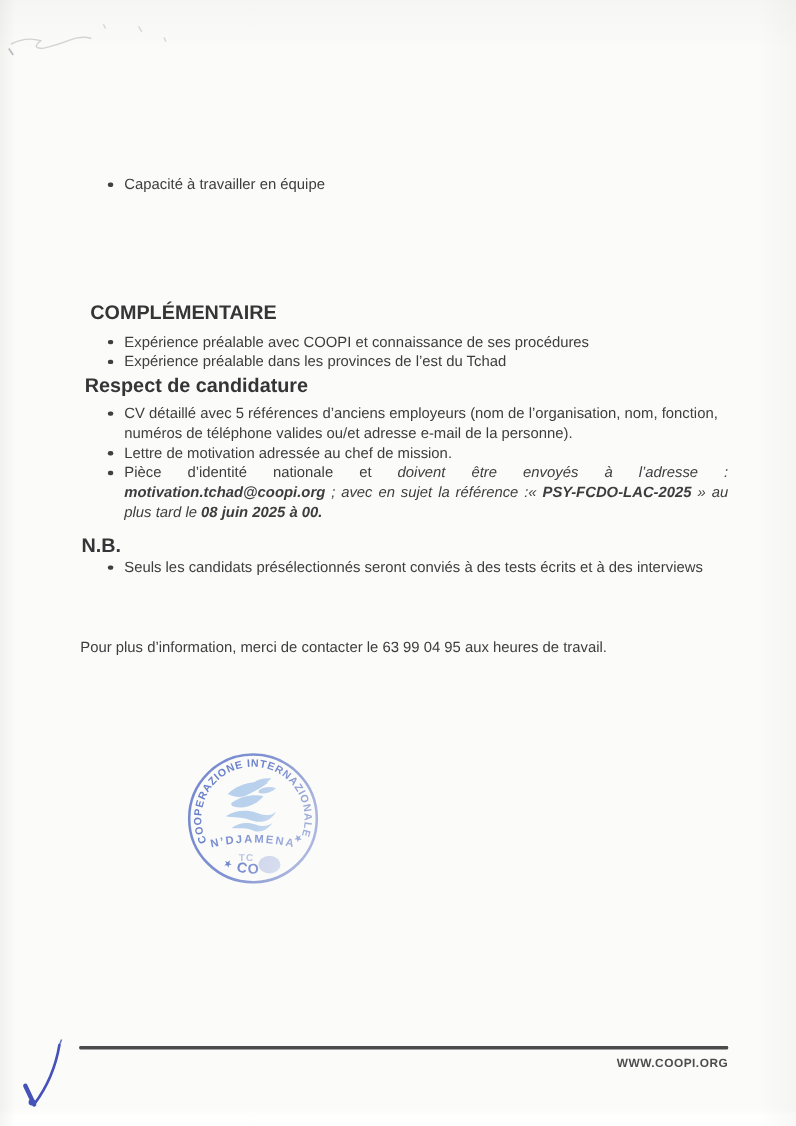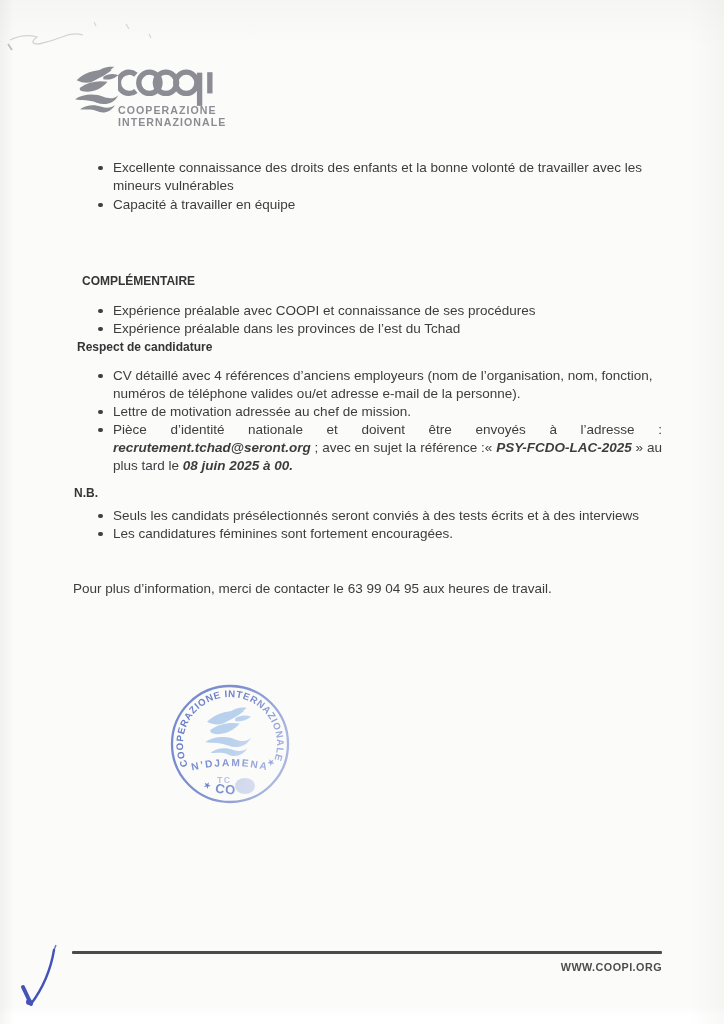--- a/index.html
+++ b/index.html
@@ -9,30 +9,30 @@
     background-image:
       linear-gradient(180deg, rgba(80,80,70,0.03), rgba(0,0,0,0) 46px),
       linear-gradient(90deg, rgba(110,110,100,0.07) 0, rgba(0,0,0,0) 14px),
       linear-gradient(270deg, rgba(130,130,120,0.05) 0, rgba(0,0,0,0) 34px),
       linear-gradient(0deg, rgba(255,255,255,0.9) 0, rgba(255,255,255,0.9) 10px, rgba(0,0,0,0) 16px);
     font-family:"Liberation Sans","DejaVu Sans",sans-serif;
     color:#3d3d3f;
   }
   .abs{position:absolute;}
   .body-text{font-size:13.5px;line-height:18px;color:#3d3d3f;}
-  .heading{font-size:12px;font-weight:bold;color:#353537;}
+  .heading{font-size:18px;font-weight:bold;color:#353537;}
   ul.doc-list{list-style:none;margin:0;padding:0;width:570px;}
   ul.doc-list li{position:relative;padding-left:21px;margin:0 0 1px 0;}
   ul.doc-list li::before{
     content:"";position:absolute;left:6px;top:6.6px;
     width:4.6px;height:4.6px;border-radius:50%;background:#3f3f41;
   }
   ul.tight li{margin-bottom:0;}
   .just-line{text-align:justify;text-align-last:justify;}
-  .it{}
+  .it{font-style:italic;}
   .bi{font-style:italic;font-weight:bold;}
   .logo-sub{font-size:10.6px;font-weight:bold;letter-spacing:1.05px;color:#8c8c94;line-height:12.5px;}
   .rule{position:absolute;left:72px;top:951px;width:590px;height:2.6px;background:#4b4b4d;border-radius:1px;}
   .footer-url{position:absolute;right:62px;top:961px;font-size:10.8px;font-weight:bold;letter-spacing:.45px;color:#4d4d4f;}
   .stamp-wrap{
     position:absolute;left:170px;top:684px;width:120px;height:120px;opacity:.95;
   }
 </style>
 </head>
 <body>
@@ -51,70 +51,51 @@
       </g>
     </defs>
   </svg>
 
   <svg class="abs" style="left:6px;top:10px;opacity:.75" width="170" height="46" viewBox="0 0 170 46">
     <path d="M4 30 q 14 -7 27 -3 q -9 7 2 7 q 13 -3 23 -7 q 11 -5 21 -2" fill="none" stroke="#c6c6c9" stroke-width="1.3"></path>
     <path d="M120 14 l 3 5 M 143 24 l 2 4 M 88 12 l 2 4" fill="none" stroke="#c9c9cc" stroke-width="1.2"></path>
     <path d="M2 34 l 4 6" fill="none" stroke="#a8a8ad" stroke-width="1.6"></path>
   </svg>
 
-  <div class="abs" style="left:70px;top:58px;width:200px;height:70px">
-    <svg class="abs" style="left:0;top:3px" width="50" height="60" viewBox="0 0 60 62">
-      <use href="#birdsym" fill="#8c8c94"></use>
-    </svg>
-    <svg class="abs" style="left:48px;top:6px" width="96" height="45" viewBox="0 0 104 48">
-      <g fill="none" stroke="#8c8c94" stroke-width="5.8">
-        <path d="M 19.4 11.2 A 11.5 11.5 0 1 0 19.4 28.8"></path>
-        <circle cx="34" cy="20" r="11.5"></circle>
-        <circle cx="52" cy="20" r="11.5"></circle>
-        <circle cx="74" cy="20" r="11.5"></circle>
-        <line x1="88.4" y1="9" x2="88.4" y2="45"></line>
-        <line x1="99.5" y1="8.5" x2="99.5" y2="31.5"></line>
-      </g>
-    </svg>
-    <div class="abs logo-sub" style="left:48px;top:46px">COOPERAZIONE</div>
-    <div class="abs logo-sub" style="left:48px;top:58px">INTERNAZIONALE</div>
-  </div>
 
   <ul class="abs doc-list body-text" style="left:92px;top:159px">
-    <li>Excellente connaissance des droits des enfants et la bonne volonté de travailler avec les mineurs vulnérables</li>
     <li>Capacité à travailler en équipe</li>
   </ul>
 
   <div class="abs heading" style="left:82px;top:274px">COMPLÉMENTAIRE</div>
   <ul class="abs doc-list tight body-text" style="left:92px;top:302px">
     <li>Expérience préalable avec COOPI et connaissance de ses procédures</li>
     <li>Expérience préalable dans les provinces de l’est du Tchad</li>
   </ul>
 
   <div class="abs heading" style="left:77px;top:340px">Respect de candidature</div>
   <ul class="abs doc-list tight body-text" style="left:92px;top:367px">
-    <li>CV détaillé avec 4 références d’anciens employeurs (nom de l’organisation, nom, fonction, numéros de téléphone valides ou/et adresse e-mail de la personne).</li>
+    <li>CV détaillé avec 5 références d’anciens employeurs (nom de l’organisation, nom, fonction, numéros de téléphone valides ou/et adresse e-mail de la personne).</li>
     <li>Lettre de motivation adressée au chef de mission.</li>
     <li>
       <div class="just-line">
         <span>Pièce d’identité nationale et </span><span class="it">doivent être envoyés à l’adresse :</span>
       </div>
       <div class="just-line">
-        <span class="bi">recrutement.tchad@seront.org</span><span class="it"> ; avec en sujet la référence :« </span><span class="bi">PSY-FCDO-LAC-2025</span><span class="it"> » au</span>
+        <span class="bi">motivation.tchad@coopi.org</span><span class="it"> ; avec en sujet la référence :« </span><span class="bi">PSY-FCDO-LAC-2025</span><span class="it"> » au</span>
       </div>
       <div>
         <span class="it">plus tard le </span><span class="bi">08 juin 2025 à 00.</span>
       </div>
     </li>
   </ul>
 
   <div class="abs heading" style="left:74px;top:486px">N.B.</div>
   <ul class="abs doc-list tight body-text" style="left:92px;top:507px">
     <li>Seuls les candidats présélectionnés seront conviés à des tests écrits et à des interviews</li>
-    <li>Les candidatures féminines sont fortement encouragées.</li>
   </ul>
 
   <div class="abs body-text" style="left:73px;top:580px">Pour plus d’information, merci de contacter le 63 99 04 95 aux heures de travail.</div>
 
   <div class="stamp-wrap">
     <svg width="120" height="120" viewBox="0 0 120 120">
       <defs>
         <linearGradient id="fadegrad" x1="0" y1="0" x2="1" y2="0.35">
           <stop offset="0" stop-color="#ffffff"></stop>
           <stop offset="0.55" stop-color="#ececec"></stop>

